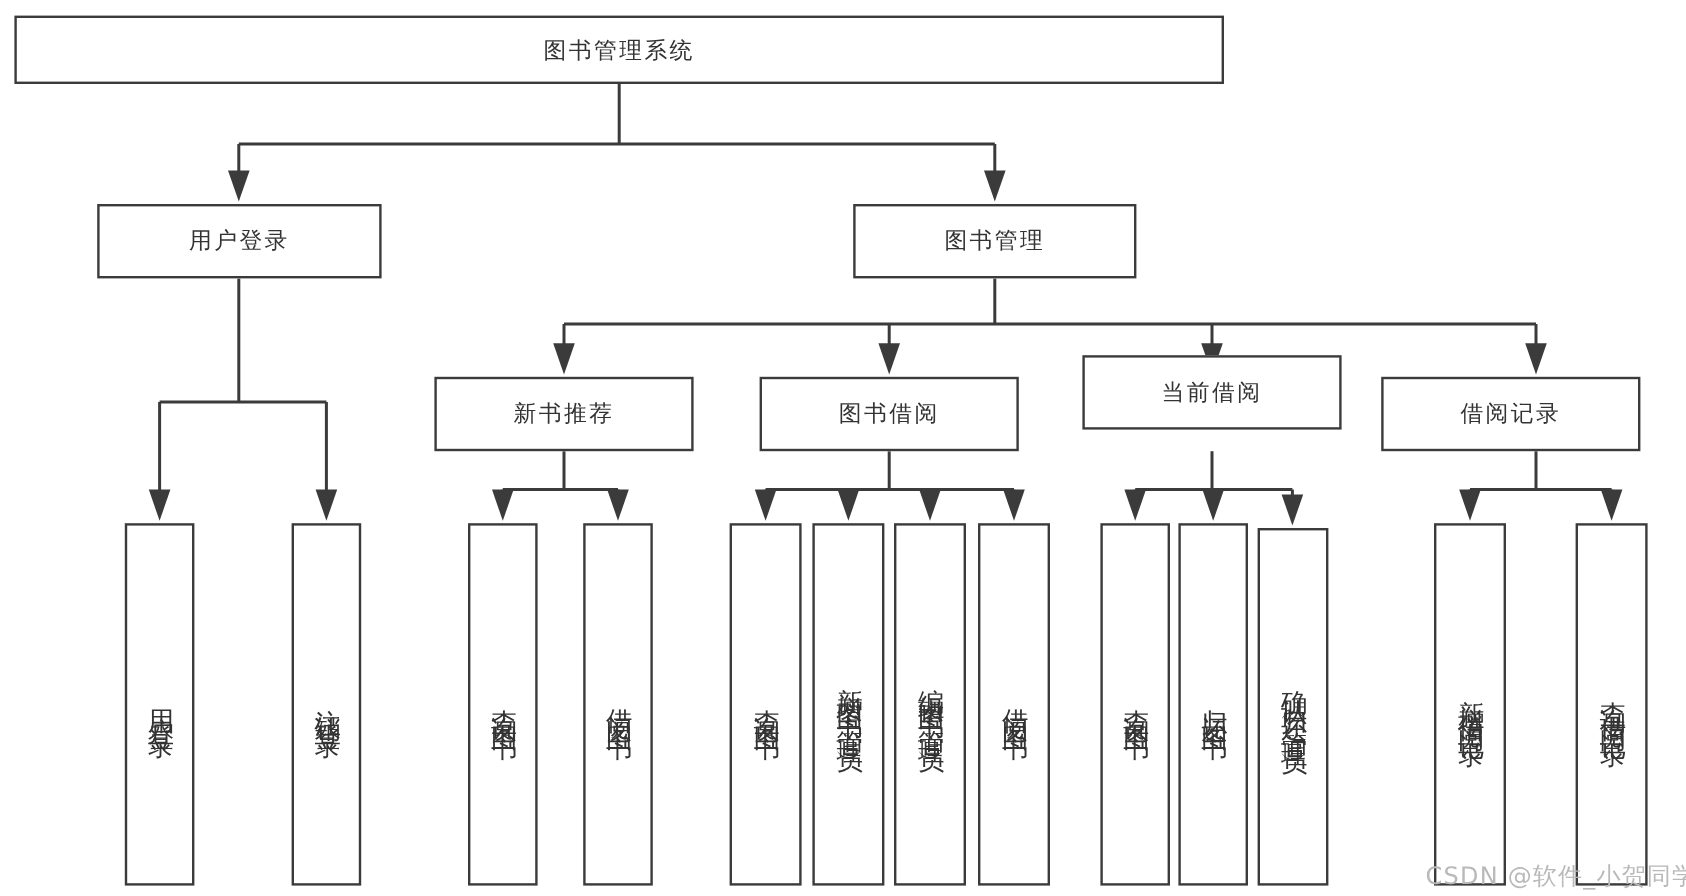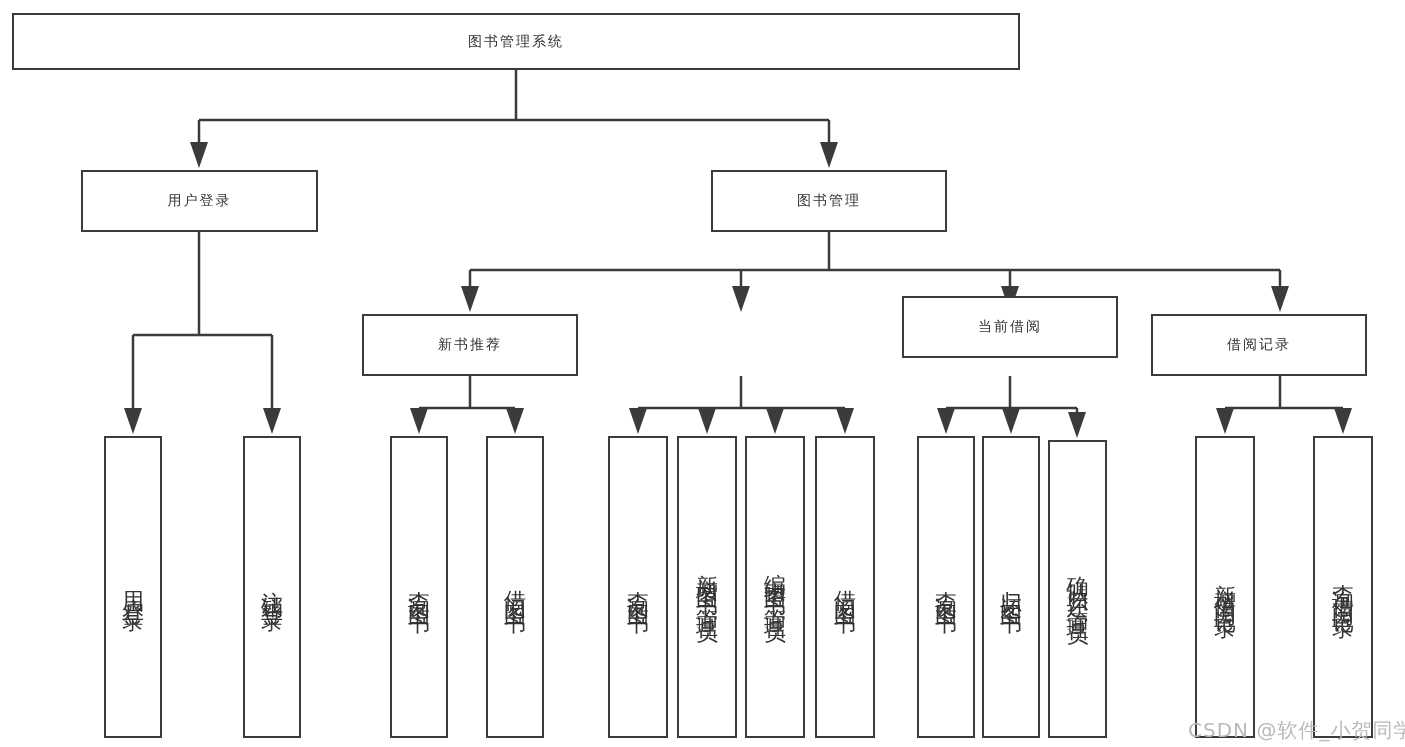--- a/index.html
+++ b/index.html
@@ -39,21 +39,21 @@
     position: absolute;
     box-sizing: border-box;
     border: 2.5px solid var(--line);
     background: var(--background);
     display: flex;
     align-items: center;
     justify-content: center;
     color: var(--text);
   }
   .hnode {
-    font-size: 14px;
+    font-size: 19px;
     letter-spacing: 2px;
   }
   .vnode .vtext {
     writing-mode: vertical-rl;
     text-orientation: mixed;
     font-size: 22px;
     letter-spacing: 7px;
     line-height: 1.1;
     color: var(--text);
   }
@@ -147,20 +147,23 @@
   <div class="node hnode" style="left:81px;top:170px;width:237px;height:62px">
     <span>用户登录</span>
   </div>
   <div class="node hnode" style="left:362px;top:314px;width:216px;height:62px">
     <span>新书推荐</span>
   </div>
 
   <div class="node hnode" style="left:711px;top:170px;width:236px;height:62px">
     <span>图书管理</span>
   </div>
+  <div class="node hnode" style="left:633px;top:314px;width:216px;height:62px">
+    <span>图书借阅</span>
+  </div>
   <div class="node hnode" style="left:902px;top:296px;width:216px;height:62px">
     <span>当前借阅</span>
   </div>
   <div class="node hnode" style="left:1151px;top:314px;width:216px;height:62px">
     <span>借阅记录</span>
   </div>
 
   <div class="node vnode" style="left:104px;top:436px;width:58px;height:302px">
     <span class="vtext">用户登录</span>
   </div>

